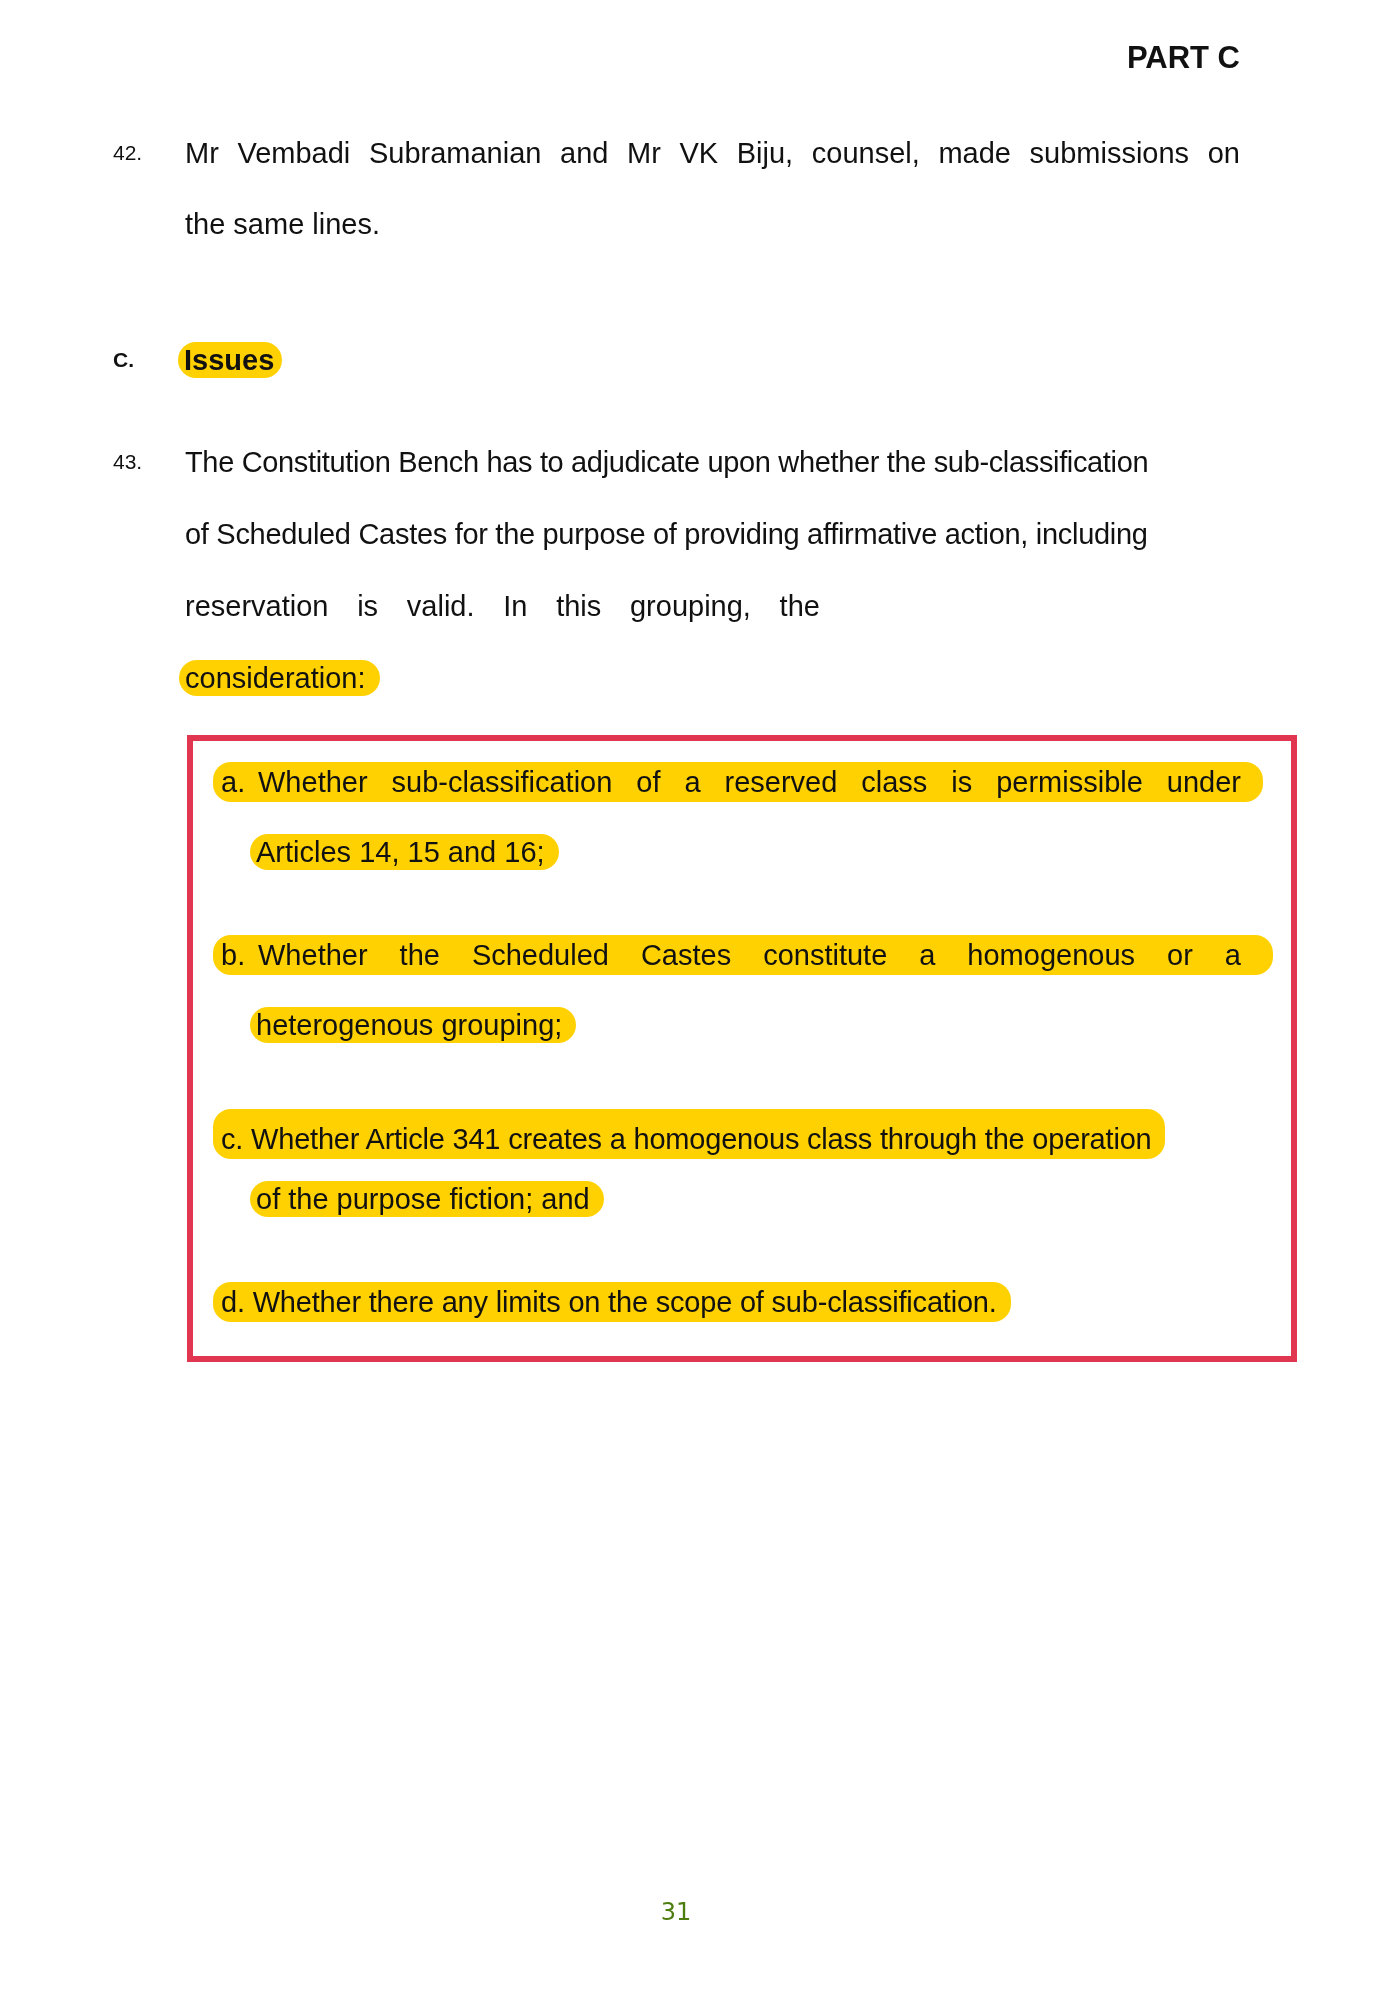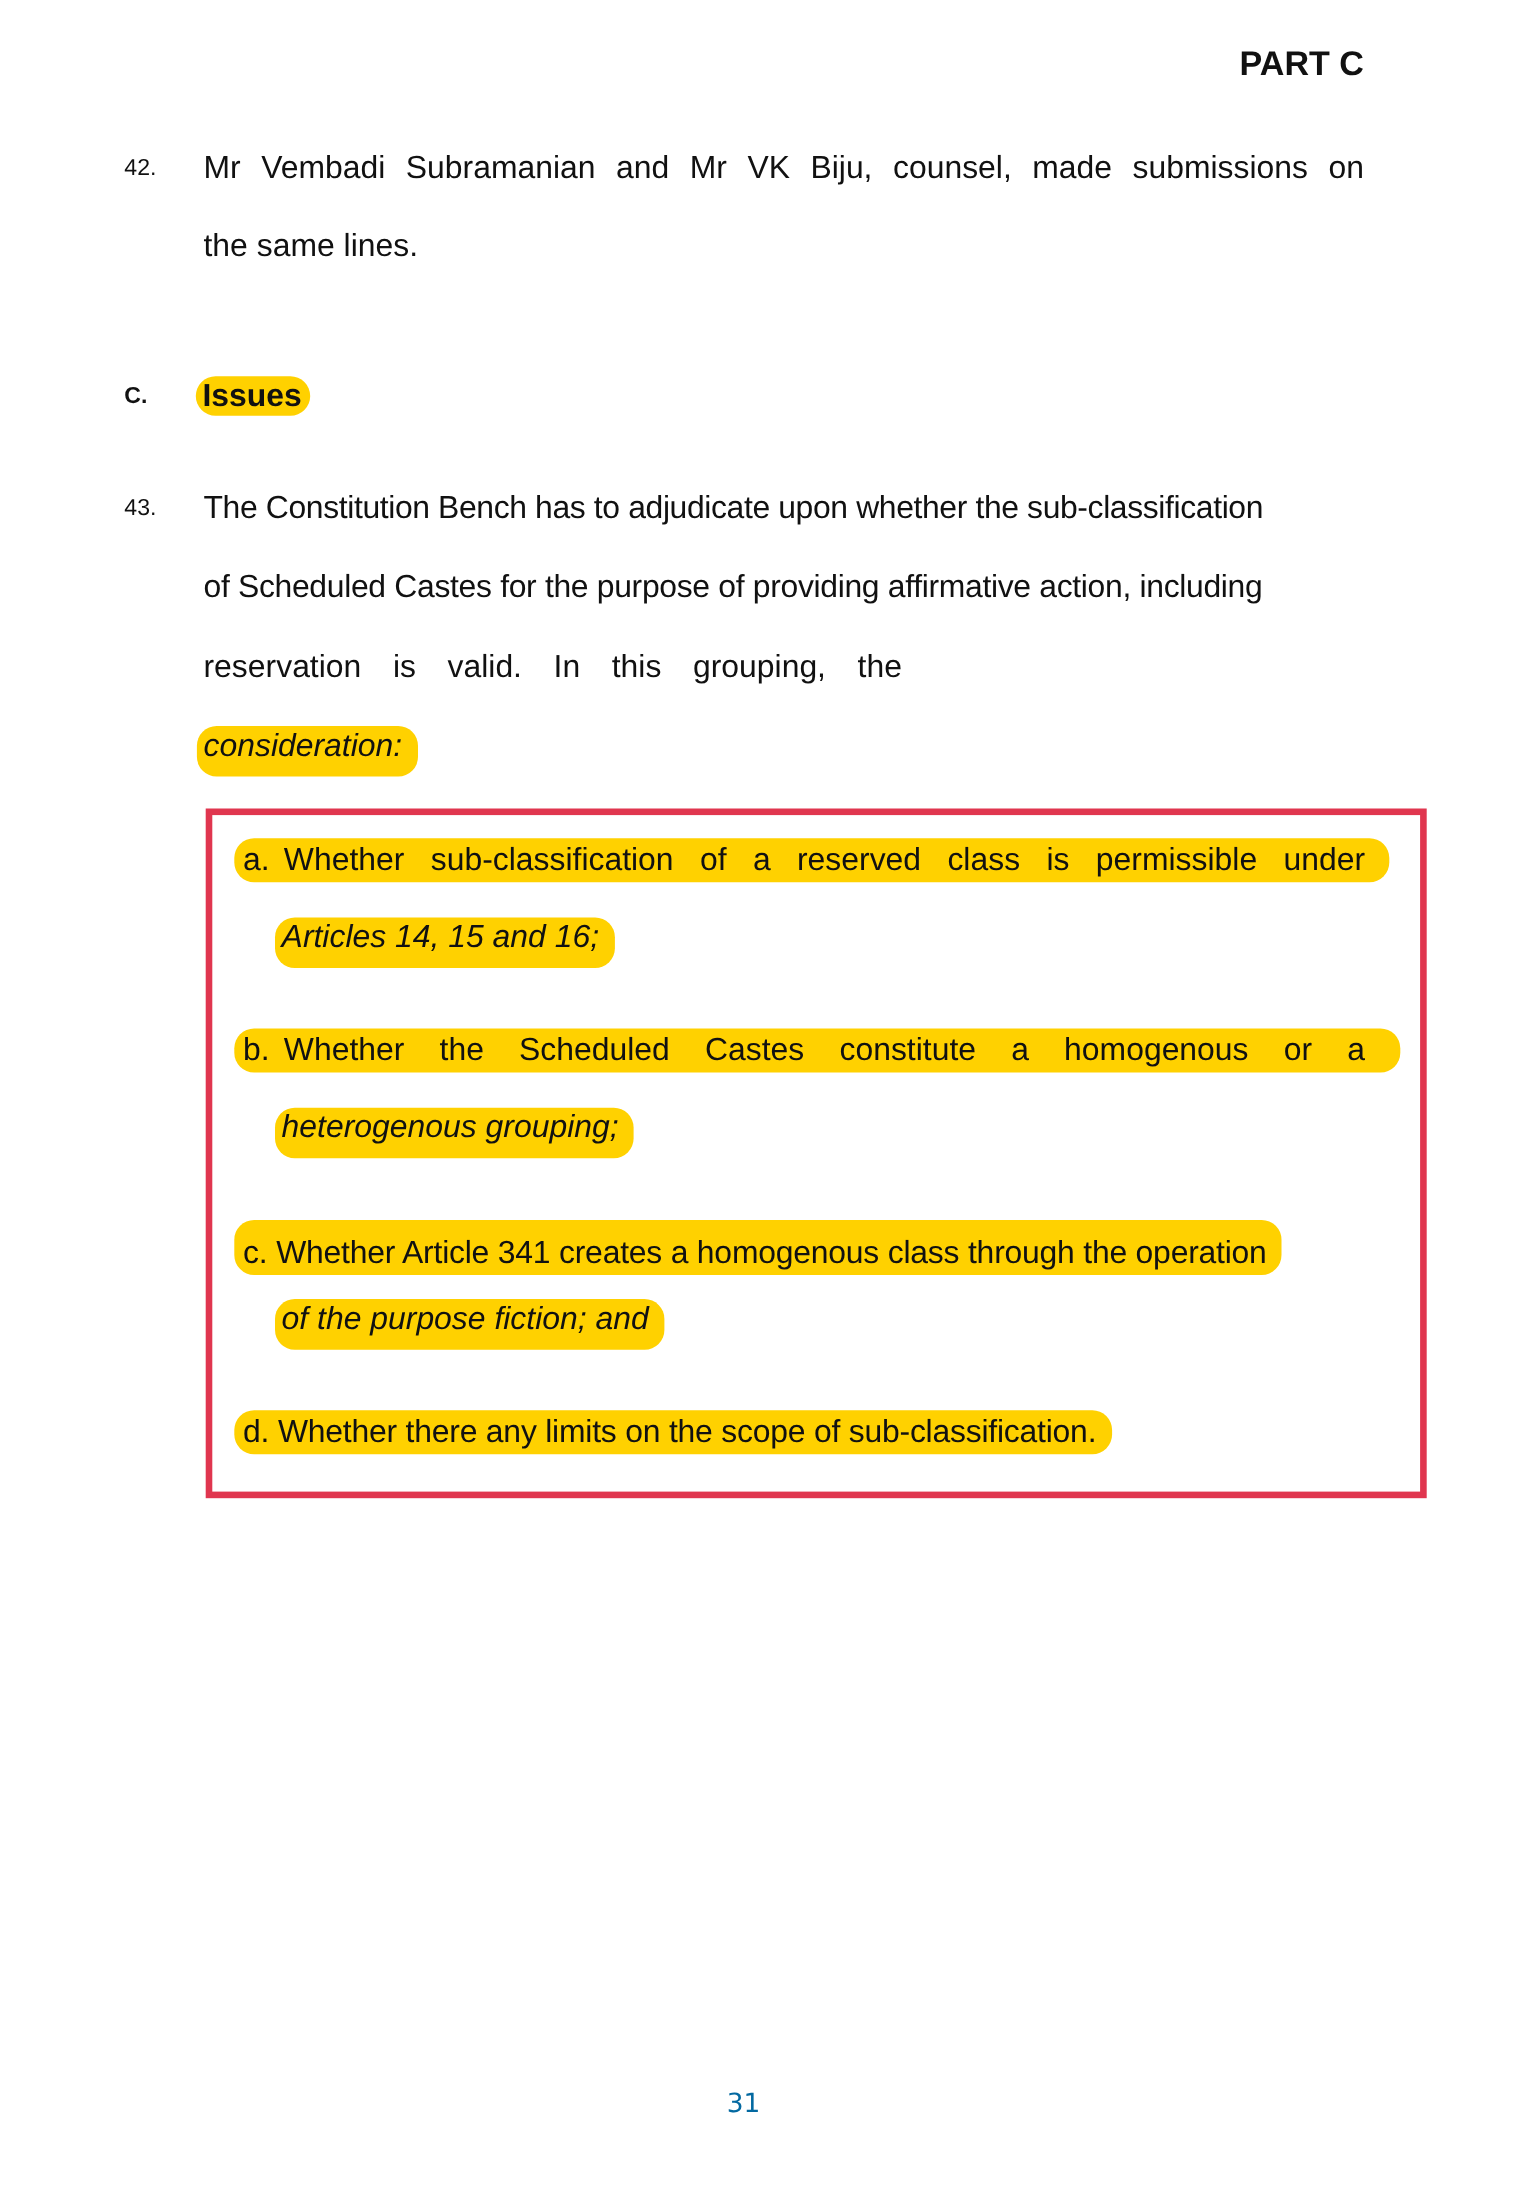--- a/index.html
+++ b/index.html
@@ -3,27 +3,27 @@
 <meta charset="utf-8">
 <style>
   html, body { margin:0; padding:0; background:#ffffff; }
   body { width:1385px; height:2000px; position:relative; overflow:hidden;
          font-family:"Liberation Sans", sans-serif; color:#111; }
   .abs { position:absolute; }
   .part { left:0; width:1240px; text-align:right; top:40px; font-size:31px; font-weight:bold; }
   .line { font-size:29px; line-height:36px; white-space:nowrap; }
   .justify { display:flex; justify-content:space-between; }
   .num { font-size:21px; line-height:36px; }
-  .hl { background:#ffd100; border-radius:18px; padding:2px 14px 12px 6px; margin-left:-6px;font-style:italic; }
+  .hl { background:#ffd100; border-radius:18px; padding:2px 14px 2px 6px; margin-left:-6px; }
   .hl-tight { background:#ffd100; border-radius:18px; padding:2px 8px 2px 6px; margin-left:-6px; }
   .heading { font-weight:bold; }
   .redbox { left:187px; top:735px; width:1098px; height:615px;
             border:6px solid #e0364f; box-sizing:content-box; }
   .pagenum { left:0; width:1352px; text-align:center; top:1898px; font-size:24px;
-             font-family:"DejaVu Sans", sans-serif; color:#0369a1; }
+             font-family:"DejaVu Sans", sans-serif; color:#4d7c0f; }
   .fullhl { background:#ffd100; border-radius:18px; }
 </style>
 </head>
 <body>
 
 <div class="abs part heading">PART C</div>
 
 <div class="abs num" style="left:113px; top:135px;">42.</div>
 <div class="abs line justify" style="left:185px; top:135px; width:1055px;align-items:center;">
   <span>Mr</span>

